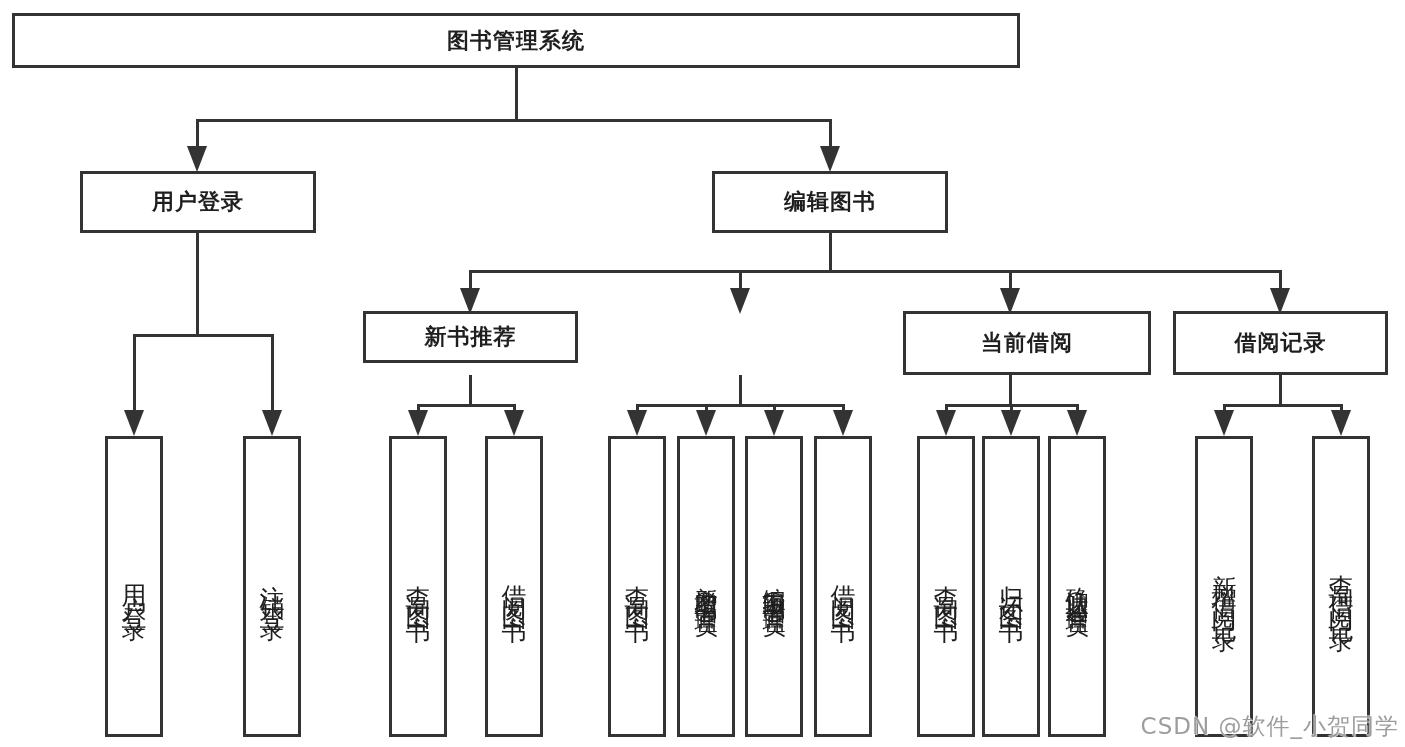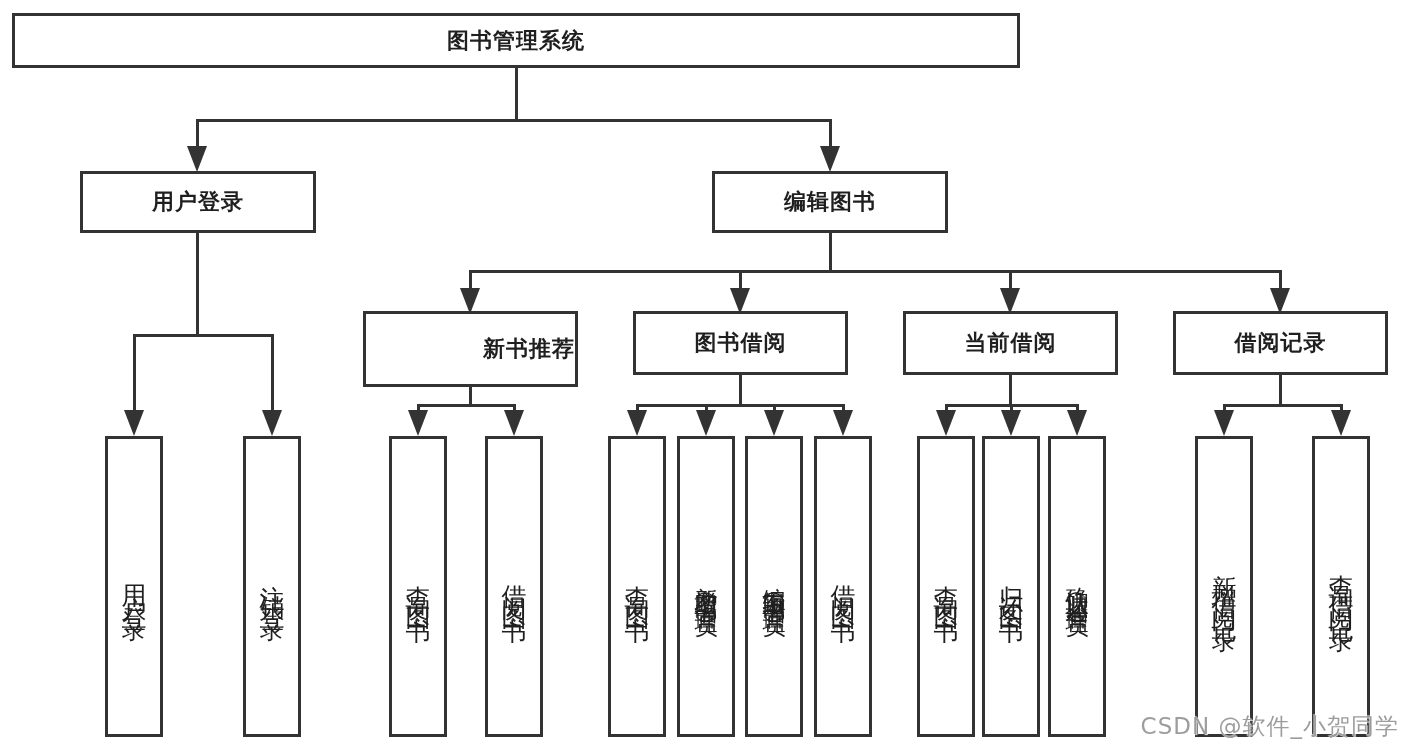--- a/index.html
+++ b/index.html
@@ -98,27 +98,24 @@
     <span class="h-label">图书管理系统</span>
   </div>
 
   <div class="node" style="left:80px;top:171px;width:236px;height:62px;">
     <span class="h-label">用户登录</span>
   </div>
   <div class="node" style="left:712px;top:171px;width:236px;height:62px;">
     <span class="h-label">编辑图书</span>
   </div>
 
-  <div class="node" style="left:363px;top:311px;width:215px;height:76px;justify-content:flex-end;">
+  <div class="node" style="left:363px;top:311px;width:215px;height:52px;">
     <span class="h-label">新书推荐</span>
   </div>
-  <div class="node" style="left:633px;top:311px;width:215px;height:64px;">
-    <span class="h-label">图书借阅</span>
-  </div>
-  <div class="node" style="left:903px;top:311px;width:215px;height:64px;">
+  <div class="node" style="left:903px;top:311px;width:248px;height:64px;">
     <span class="h-label">当前借阅</span>
   </div>
   <div class="node" style="left:1173px;top:311px;width:215px;height:64px;">
     <span class="h-label">借阅记录</span>
   </div>
 
   <div class="node" style="left:105px;top:436px;width:58px;height:301px;">
     <span class="leaf-label">用户登录</span>
   </div>
   <div class="node" style="left:243px;top:436px;width:58px;height:301px;">

